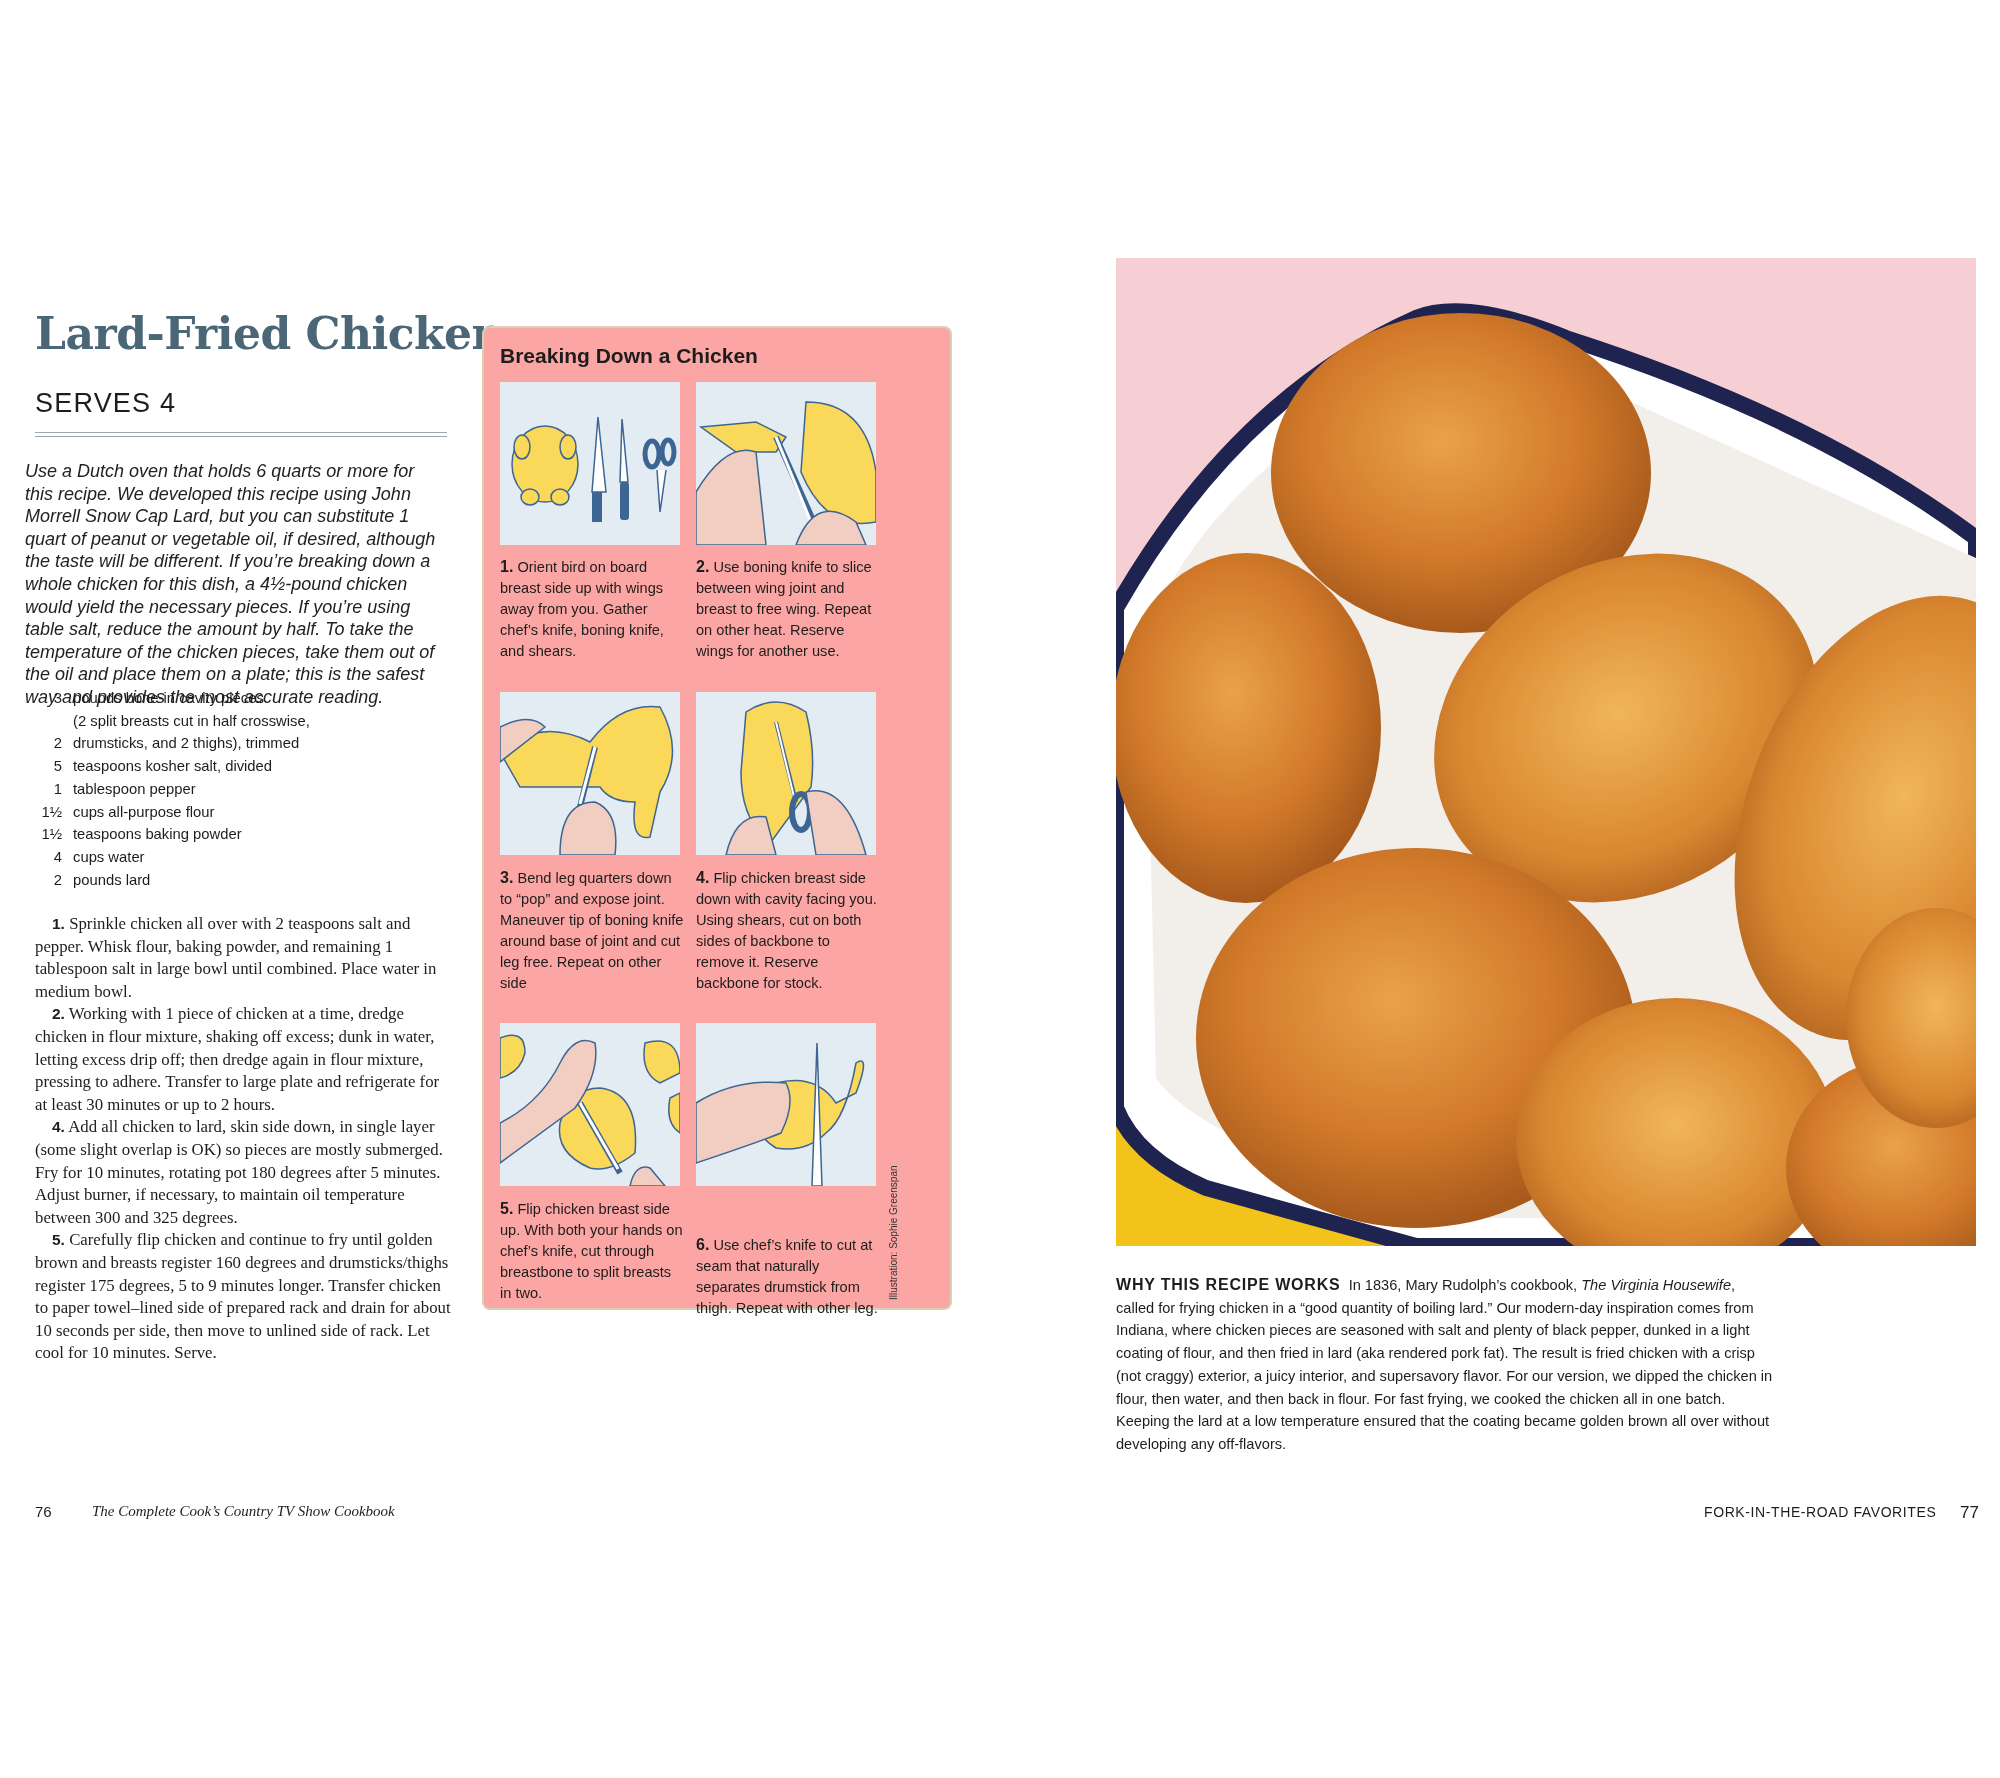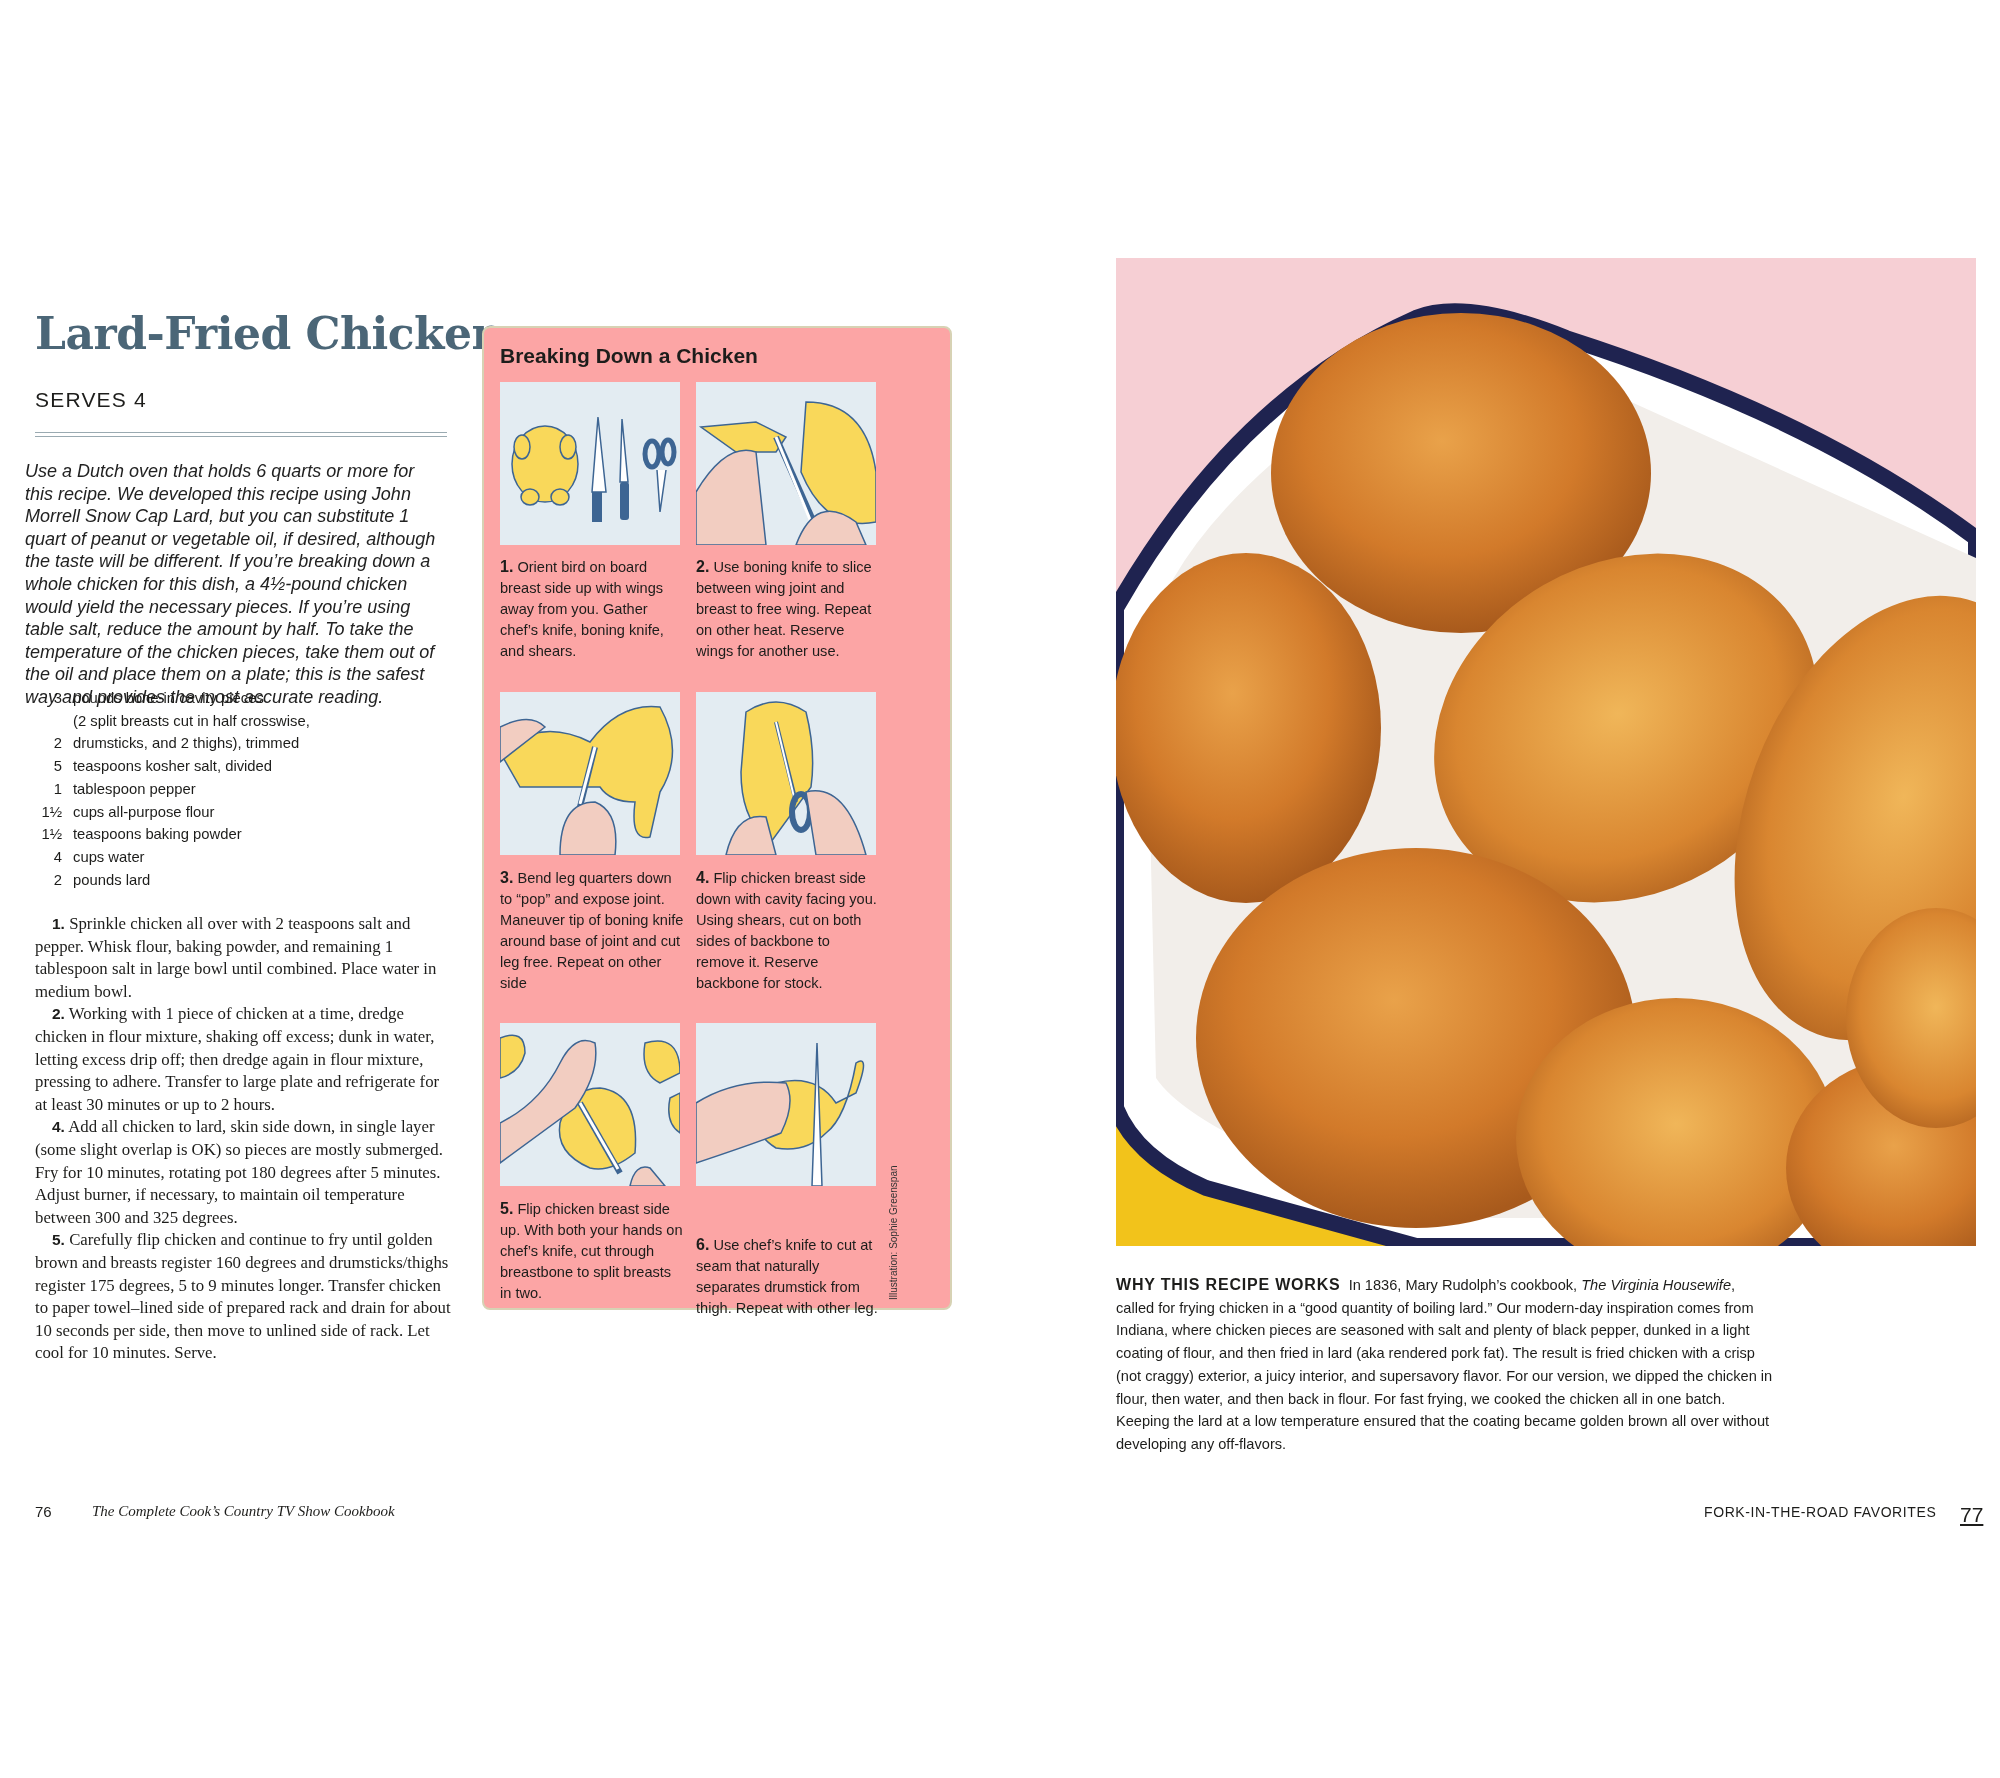--- a/index.html
+++ b/index.html
@@ -2,21 +2,21 @@
 <html><head>
 <meta charset="utf-8">
 <style>
   html, body { margin:0; padding:0; background:#ffffff; }
   body { width:2000px; height:1778px; position:relative; overflow:hidden; color:#1d1d1b; }
   .sans { font-family:"Liberation Sans","DejaVu Sans",sans-serif; }
   .serif { font-family:"Liberation Serif","DejaVu Serif",serif; }
 
   
   .recipe-title { position:absolute; left:35px; top:308px; font-family:"DejaVu Serif","Liberation Serif",serif; font-weight:bold; font-size:44px; letter-spacing:-0.5px; color:#4b6677; margin:0; white-space:nowrap; }
-  .serves { position:absolute; left:35px; top:388px; font-size:21px; letter-spacing:1.2px; color:#1d1d1b; }
+  .serves { position:absolute; left:35px; top:388px; font-size:27px; letter-spacing:1.2px; color:#1d1d1b; }
   .rule { position:absolute; left:35px; top:432px; width:412px; height:3px; border-top:1px solid #9aaab1; border-bottom:1px solid #9aaab1; }
   .headnote { position:absolute; left:25px; top:460px; width:420px; font-style:italic; font-size:18px; line-height:22.6px; color:#222; }
   .ingredients { position:absolute; left:35px; top:687px; width:420px; font-size:14.8px; line-height:22.7px; }
   .ing-row { display:flex; }
   .ing-qty { width:27px; text-align:right; flex:none; }
   .ing-txt { padding-left:11px; }
   .steps { position:absolute; left:35px; top:913px; width:420px; font-size:16.8px; line-height:22.6px; color:#1d1d1b; }
   .step { text-indent:17px; }
   .step-num { font-family:"Liberation Sans","DejaVu Sans",sans-serif; font-weight:bold; font-size:15.5px; }
   .folio-left { position:absolute; left:35px; top:1503px; font-size:15px; }
@@ -28,21 +28,21 @@
   .panel { position:absolute; width:180px; height:163px; background:#e3ecf2; overflow:hidden; }
   .caption { position:absolute; width:185px; font-size:14.6px; line-height:21px; }
   .caption b { font-size:16px; }
   .credit { position:absolute; left:888px; top:1300px; font-size:10px; color:#333; transform:rotate(-90deg); transform-origin:left top; white-space:nowrap; }
 
   
   .photo { position:absolute; left:1116px; top:258px; width:860px; height:988px; overflow:hidden; background:#f6cfd4; }
   .why { position:absolute; left:1116px; top:1274px; width:660px; font-size:14.6px; line-height:22.7px; }
   .why-label { font-weight:bold; font-size:16px; letter-spacing:0.8px; }
   .running-right { position:absolute; left:1704px; top:1504px; font-size:14px; letter-spacing:0.6px; }
-  .folio-right { position:absolute; left:1960px; top:1503px; font-size:21px;text-decoration:underline; }
+  .folio-right { position:absolute; left:1960px; top:1503px; font-size:17px; }
 </style>
 </head>
 <body>
 
 <h1 class="recipe-title">Lard-Fried Chicken</h1>
 <div class="serves sans">SERVES 4</div>
 <div class="rule"></div>
 <p class="headnote sans" style="margin:0">Use a Dutch oven that holds 6 quarts or more for this recipe. We developed this recipe using John Morrell Snow Cap Lard, but you can substitute 1 quart of peanut or vegetable oil, if desired, although the taste will be different. If you’re breaking down a whole chicken for this dish, a 4½-pound chicken would yield the necessary pieces. If you’re using table salt, reduce the amount by half. To take the temperature of the chicken pieces, take them out of the oil and place them on a plate; this is the safest way and provides the most accurate reading.</p>
 
 <div class="ingredients sans">

